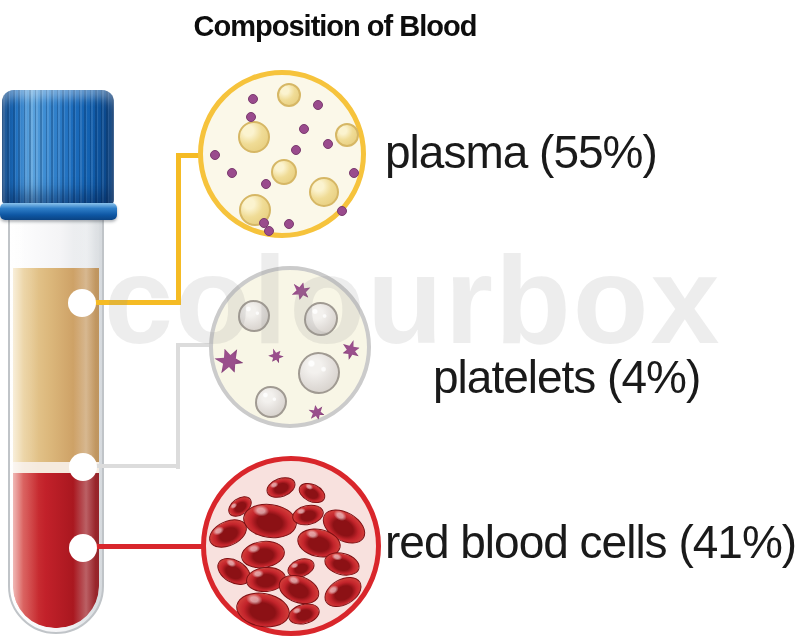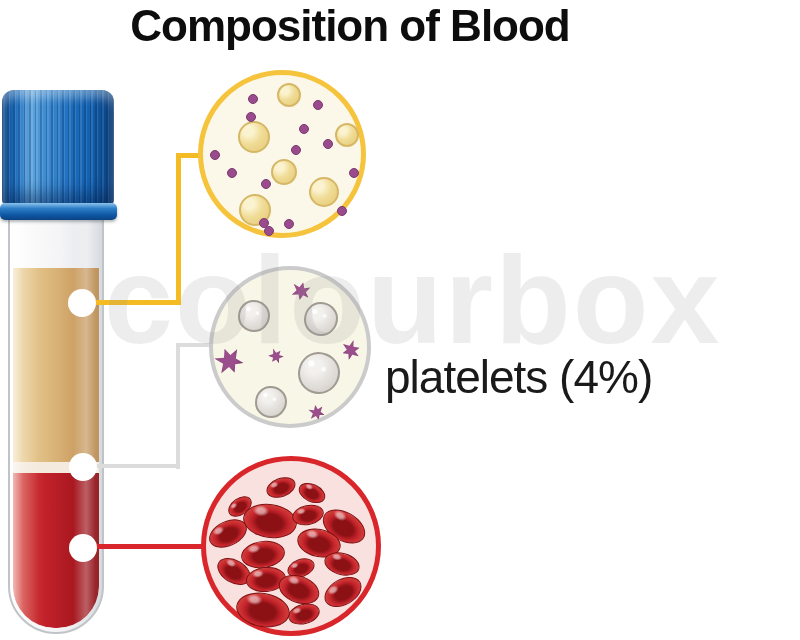--- a/index.html
+++ b/index.html
@@ -3,22 +3,22 @@
 <meta charset="utf-8">
 <style>
   html,body{margin:0;padding:0;background:#fff;}
   #stage{
     position:relative;width:800px;height:640px;background:#ffffff;
     overflow:hidden;font-family:"Liberation Sans", sans-serif;
   }
   
   .title{
     position:absolute;top:0px;left:335px;transform:translateX(-50%);
-    font-size:44px;font-weight:800;letter-spacing:-1px;color:#0d0d0d;
-    white-space:nowrap;line-height:52px;margin-left:15px;
+    font-size:29px;font-weight:800;letter-spacing:-1px;color:#0d0d0d;
+    white-space:nowrap;line-height:52px;
   }
   
   .watermark{
     position:absolute;left:104px;top:238px;width:712px;
     font-size:124px;font-weight:bold;letter-spacing:2px;
     color:rgba(140,140,140,0.16);white-space:nowrap;line-height:124px;
     z-index:6;pointer-events:none;user-select:none;
   }
   
   .tube-glass{
@@ -201,15 +201,17 @@
       <div class="rcell" style="left: 118px; top: 92px; width: 34px; height: 20px; transform: rotate(15deg);"></div>
       <div class="rcell" style="left: 40px; top: 105.5px; width: 38px; height: 23px; transform: rotate(-5deg);"></div>
       <div class="rcell" style="left: 72px; top: 114.5px; width: 40px; height: 25px; transform: rotate(20deg);"></div>
       <div class="rcell" style="left: 117px; top: 118px; width: 38px; height: 24px; transform: rotate(-30deg);"></div>
       <div class="rcell" style="left: 30px; top: 132px; width: 52px; height: 32px; transform: rotate(10deg);"></div>
       <div class="rcell" style="left: 82px; top: 143px; width: 30px; height: 18px; transform: rotate(-15deg);"></div>
     </div>
 
   <div class="watermark">colourbox</div>
 
-  <div class="lbl" style="top:346px;">platelets (4%)</div>
+  <div class="lbl" style="top:121px;">plasma (55%)</div>
+  <div class="lbl" style="top:346px;margin-left:48px;">platelets (4%)</div>
+  <div class="lbl" style="top:511px;">red blood cells (41%)</div>
 
 </div>
 
 </body></html>

